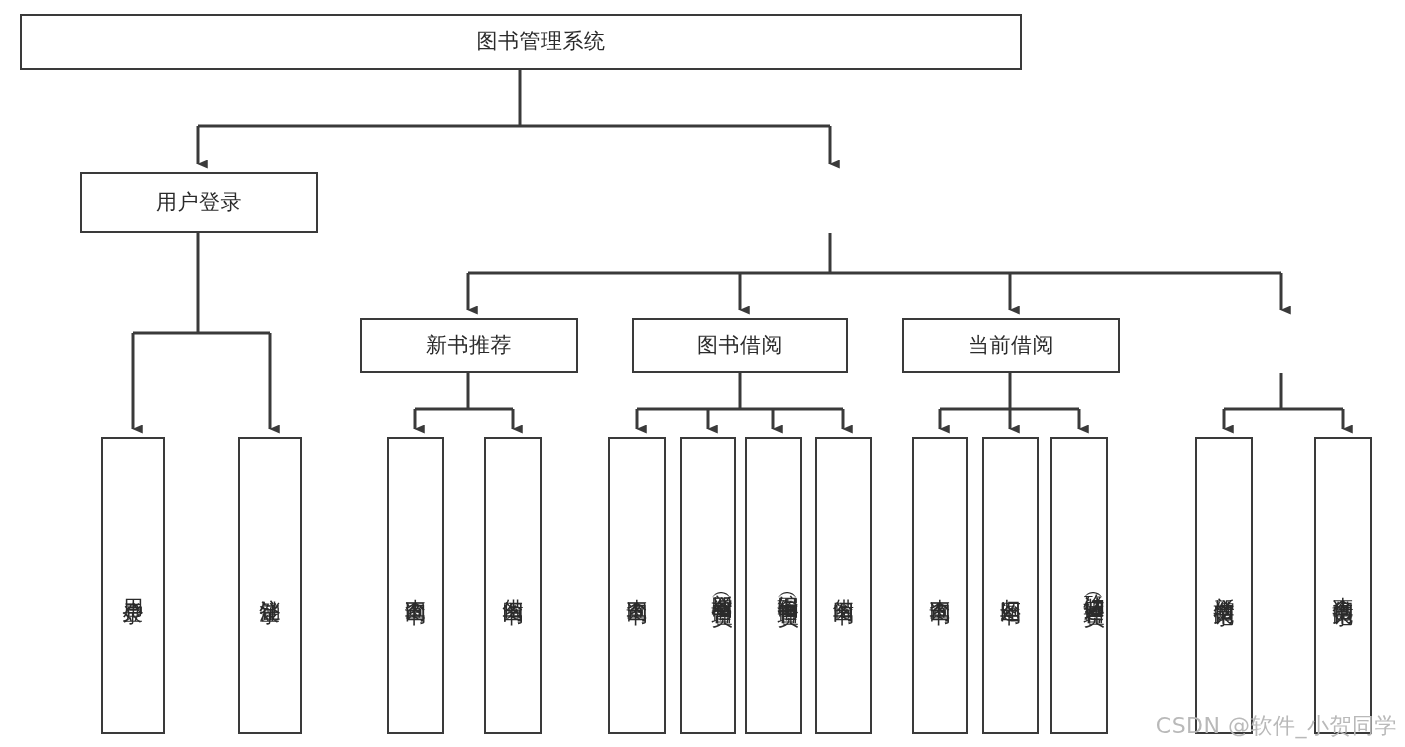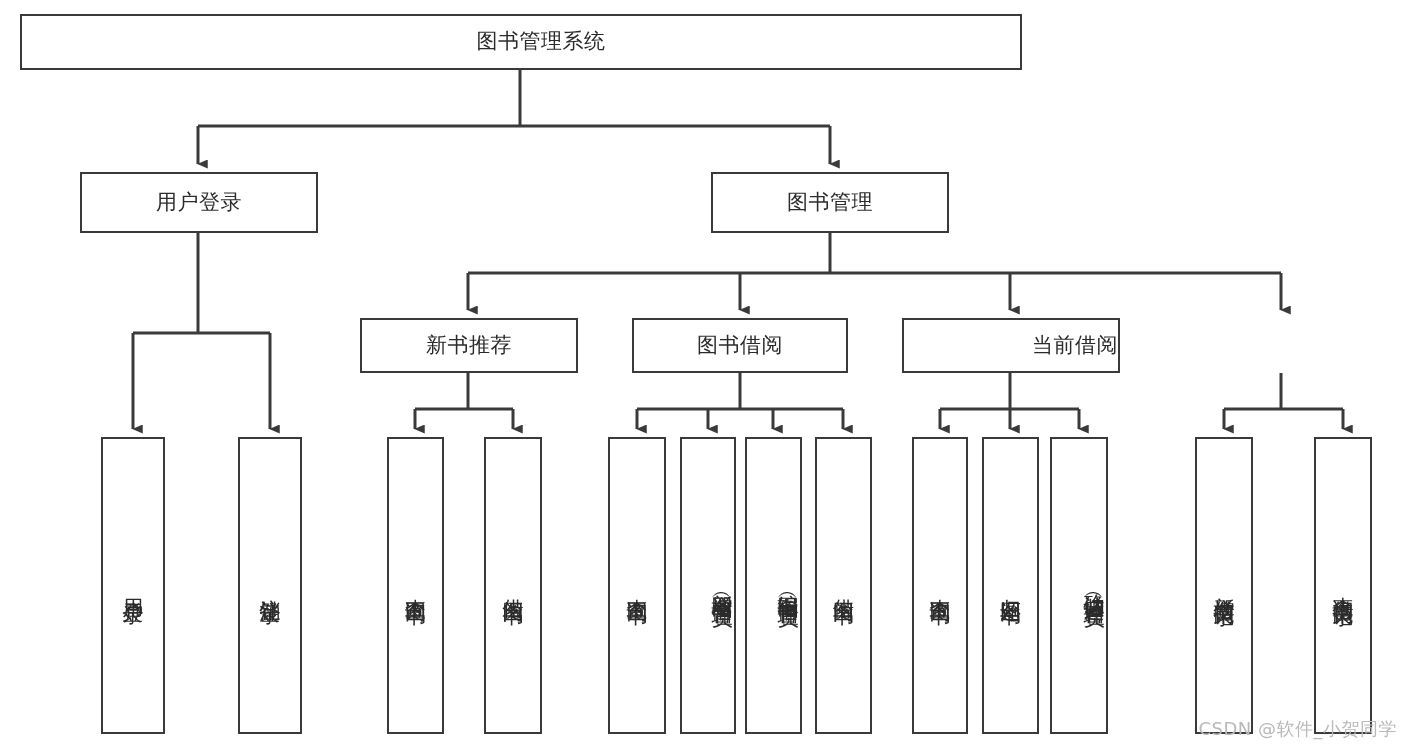--- a/index.html
+++ b/index.html
@@ -49,21 +49,21 @@
     padding: 4px 0;
     white-space: nowrap;
   }
   .node-v.top-align {
     align-items: flex-start;
   }
   .watermark {
     position: absolute;
     right: 8px;
     bottom: 6px;
-    font-size: 18px;
+    font-size: 22px;
     color: #b9b9b9;
     z-index: 5;
     white-space: nowrap;
     letter-spacing: 0.5px;
   }
 </style>
 </head>
 <body>
 
 <div id="canvas">
@@ -121,31 +121,28 @@
     </g>
   </svg>
 
   <div class="node node-h" style="left:20px; top:14px; width:1002px; height:56px;padding-left:40px;">
     <span>图书管理系统</span>
   </div>
 
   <div class="node node-h" style="left:80px; top:172px; width:238px; height:61px;">
     <span>用户登录</span>
   </div>
-  <div class="node node-h" style="left:711px; top:172px; width:238px; height:61px;">
-    <span>图书管理</span>
-  </div>
 
   <div class="node node-h" style="left:632px; top:318px; width:216px; height:55px;">
     <span>图书借阅</span>
   </div>
   <div class="node node-h" style="left:360px; top:318px; width:218px; height:55px;">
     <span>新书推荐</span>
   </div>
-  <div class="node node-h" style="left:902px; top:318px; width:218px; height:55px;justify-content:flex-end;">
+  <div class="node node-h" style="left:902px; top:318px; width:218px; height:55px;">
     <span>当前借阅</span>
   </div>
 
   <div class="node node-v" style="left:101px; top:437px; width:64px; height:297px;">
     <span>用户登录</span>
   </div>
   <div class="node node-v" style="left:238px; top:437px; width:64px; height:297px;">
     <span>注销登录</span>
   </div>
 

